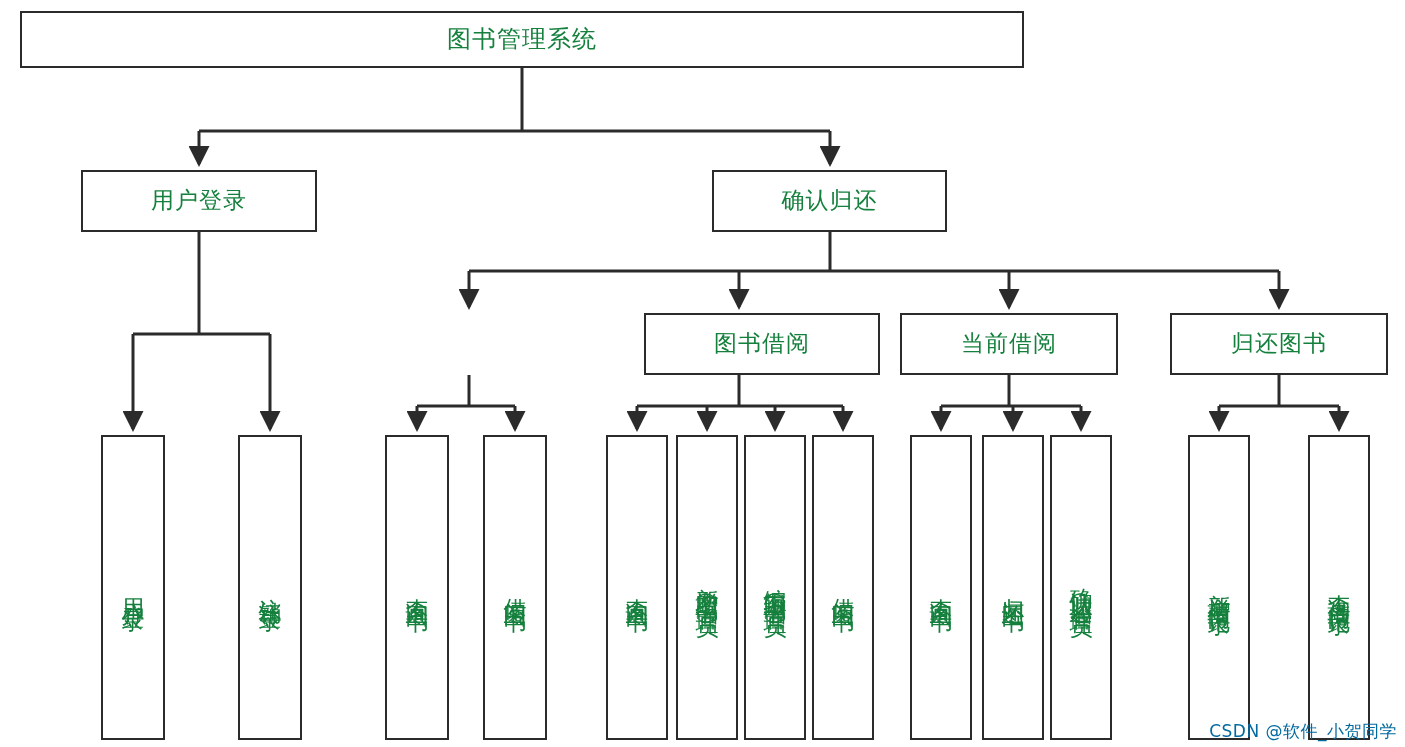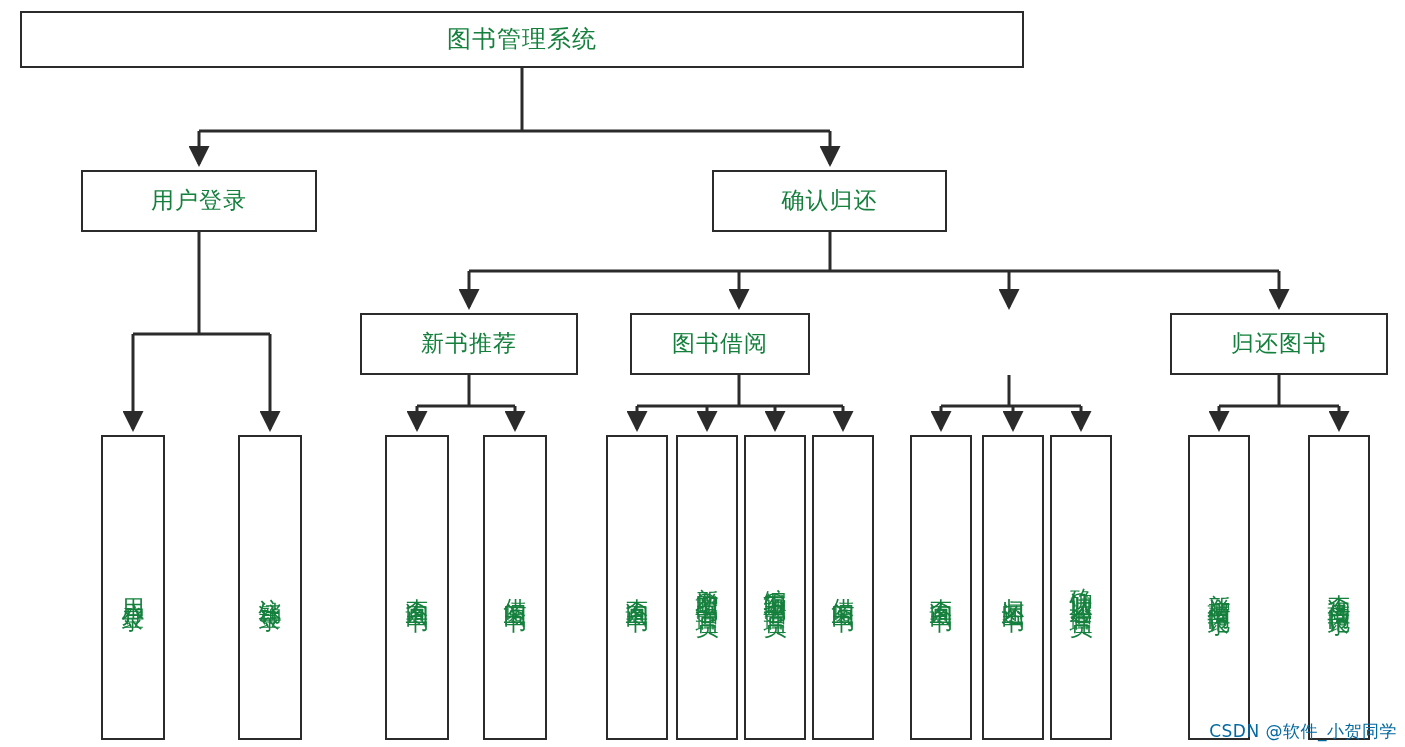--- a/index.html
+++ b/index.html
@@ -135,25 +135,25 @@
     <span class="label">图书管理系统</span>
   </div>
 
   <div class="node h" style="left: 81px; top: 170px; width: 236px; height: 62px;">
     <span class="label">用户登录</span>
   </div>
   <div class="node h" style="left: 712px; top: 170px; width: 235px; height: 62px;">
     <span class="label">确认归还</span>
   </div>
 
-  <div class="node h" style="left: 360px; top: 313px; width: 218px; height: 62px;">
-    <span class="label">新书推荐</span>
-  </div>
-  <div class="node h" style="left: 630px; top: 313px; width: 180px; height: 62px;">
+  <div class="node h" style="left: 644px; top: 313px; width: 236px; height: 62px;">
     <span class="label">图书借阅</span>
+  </div>
+  <div class="node h" style="left: 900px; top: 313px; width: 218px; height: 62px;">
+    <span class="label">当前借阅</span>
   </div>
   <div class="node h" style="left: 1170px; top: 313px; width: 218px; height: 62px;">
     <span class="label">归还图书</span>
   </div>
 
   <div class="node v" style="left: 101px; top: 435px; width: 64px; height: 305px;">
     <span class="label">用户登录</span>
   </div>
   <div class="node v" style="left: 238px; top: 435px; width: 64px; height: 305px;">
     <span class="label">注销登录</span>

